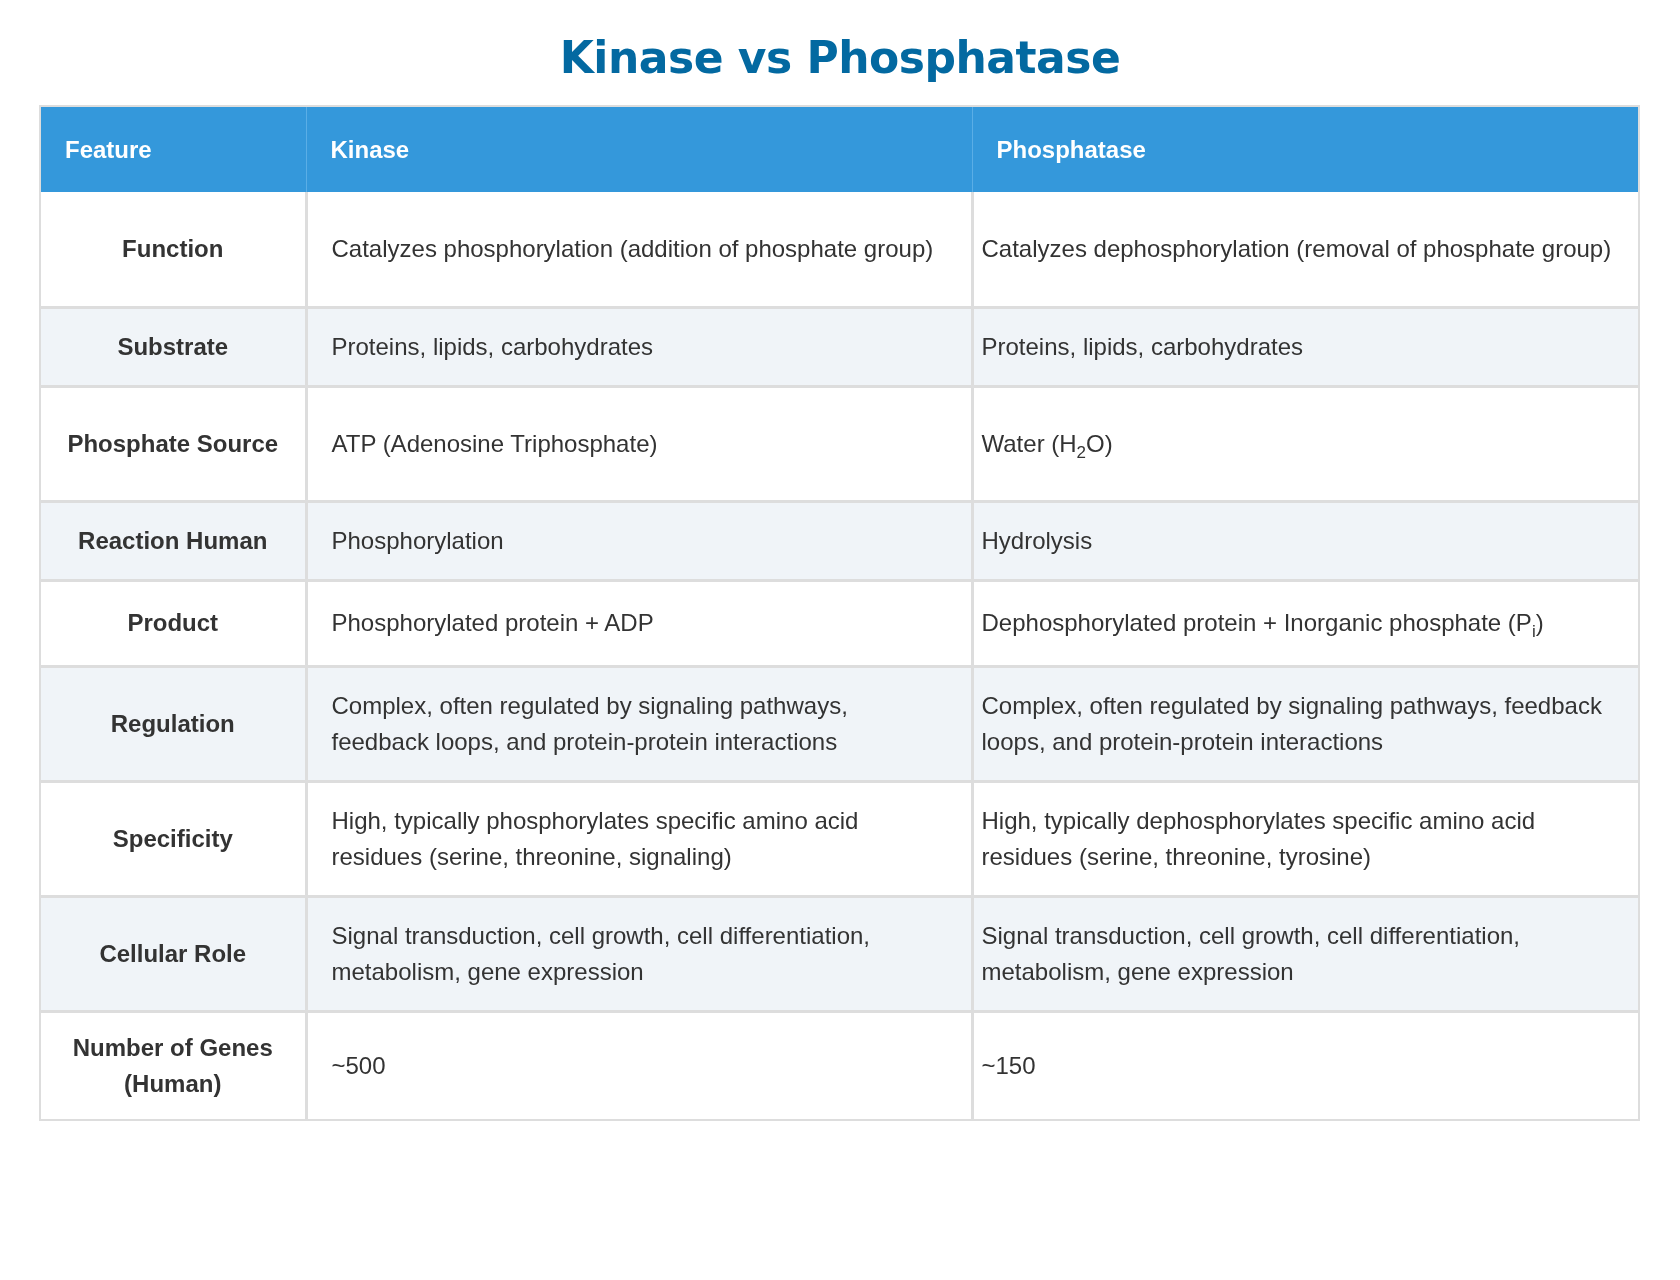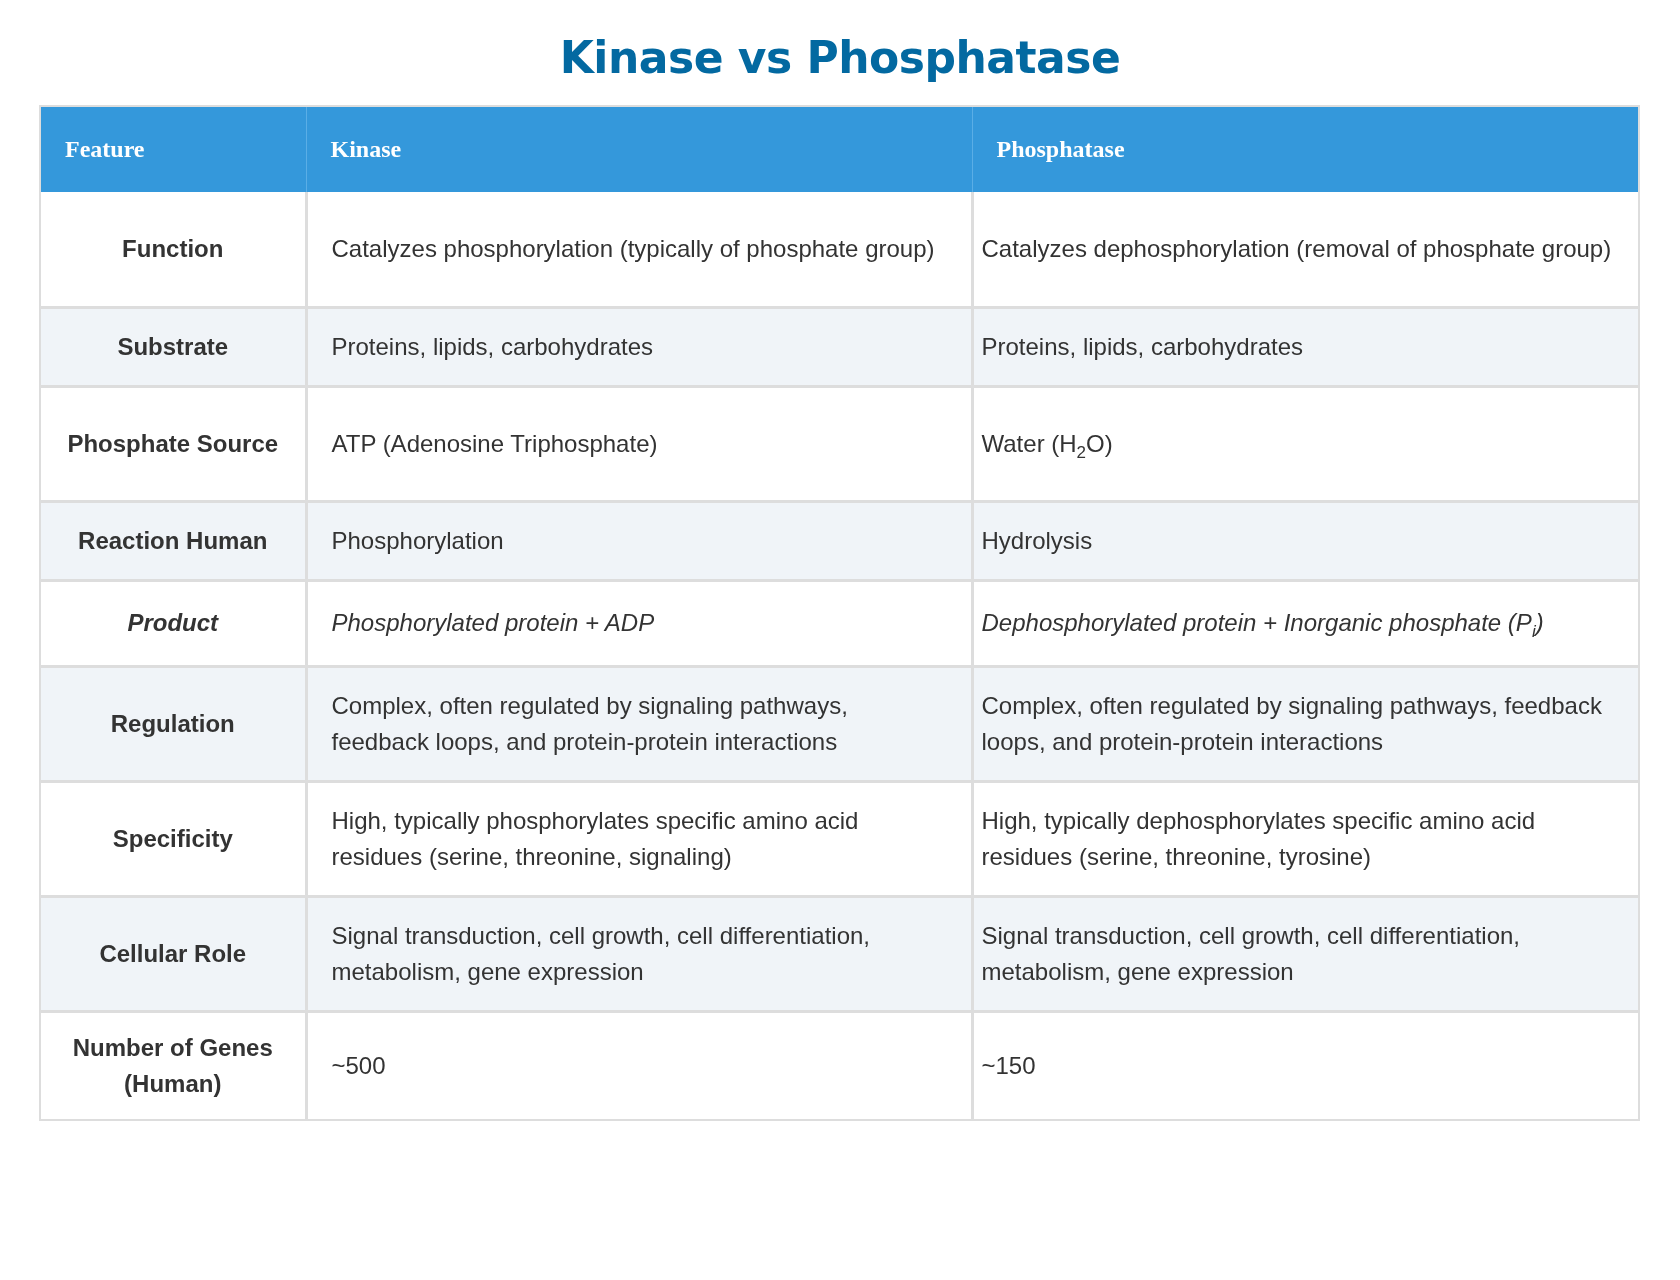--- a/index.html
+++ b/index.html
@@ -45,21 +45,20 @@
     thead th {
       background: #3498db;
       color: #ffffff;
       font-weight: bold;
       font-size: 24px;
       text-align: left;
       height: 85px;
       padding: 0 24px;
       border-right: 1px solid #5aaee6;
       vertical-align: middle;
-      font-family: Liberation Serif, serif;
     }
     thead th:last-child { border-right: none; }
     tbody td {
       font-size: 24px;
       line-height: 36px;
       padding: 0 24px;
       vertical-align: middle;
       border-top: 3px solid #dddddd;
       border-right: 3px solid #dddddd;
       color: #333333;
@@ -68,21 +67,21 @@
     tbody tr:first-child td { border-top: none; }
     tbody tr:nth-child(odd) td { background: #ffffff; }
     tbody tr:nth-child(even) td { background: #f0f4f8; }
     tbody td.feature {
       font-weight: bold;
       color: #333333;
       text-align: center;
     }
     tr.h114 td { height: 115px; }
     tr.h78 td { height: 79px; }
-    tr.h86 td { height: 86px; font-style: italic; }
+    tr.h86 td { height: 86px; }
     tr.h108 td { height: 108px; }
     sub { font-size: 17px; vertical-align: -6px; line-height: 0; }
   </style>
 </head>
 <body>
 
 <h1 class="page-title">Kinase vs Phosphatase</h1>
 
 <div class="table-wrap">
   <table class="compare">
@@ -94,21 +93,21 @@
     <thead>
       <tr>
         <th>Feature</th>
         <th>Kinase</th>
         <th>Phosphatase</th>
       </tr>
     </thead>
     <tbody>
       <tr class="h114">
         <td class="feature">Function</td>
-        <td>Catalyzes phosphorylation (typically of phosphate group)</td>
+        <td>Catalyzes phosphorylation (addition of phosphate group)</td>
         <td>Catalyzes dephosphorylation (removal of phosphate group)</td>
       </tr>
       <tr class="h78">
         <td class="feature">Substrate</td>
         <td>Proteins, lipids, carbohydrates</td>
         <td>Proteins, lipids, carbohydrates</td>
       </tr>
       <tr class="h114">
         <td class="feature">Phosphate Source</td>
         <td>ATP (Adenosine Triphosphate)</td>

